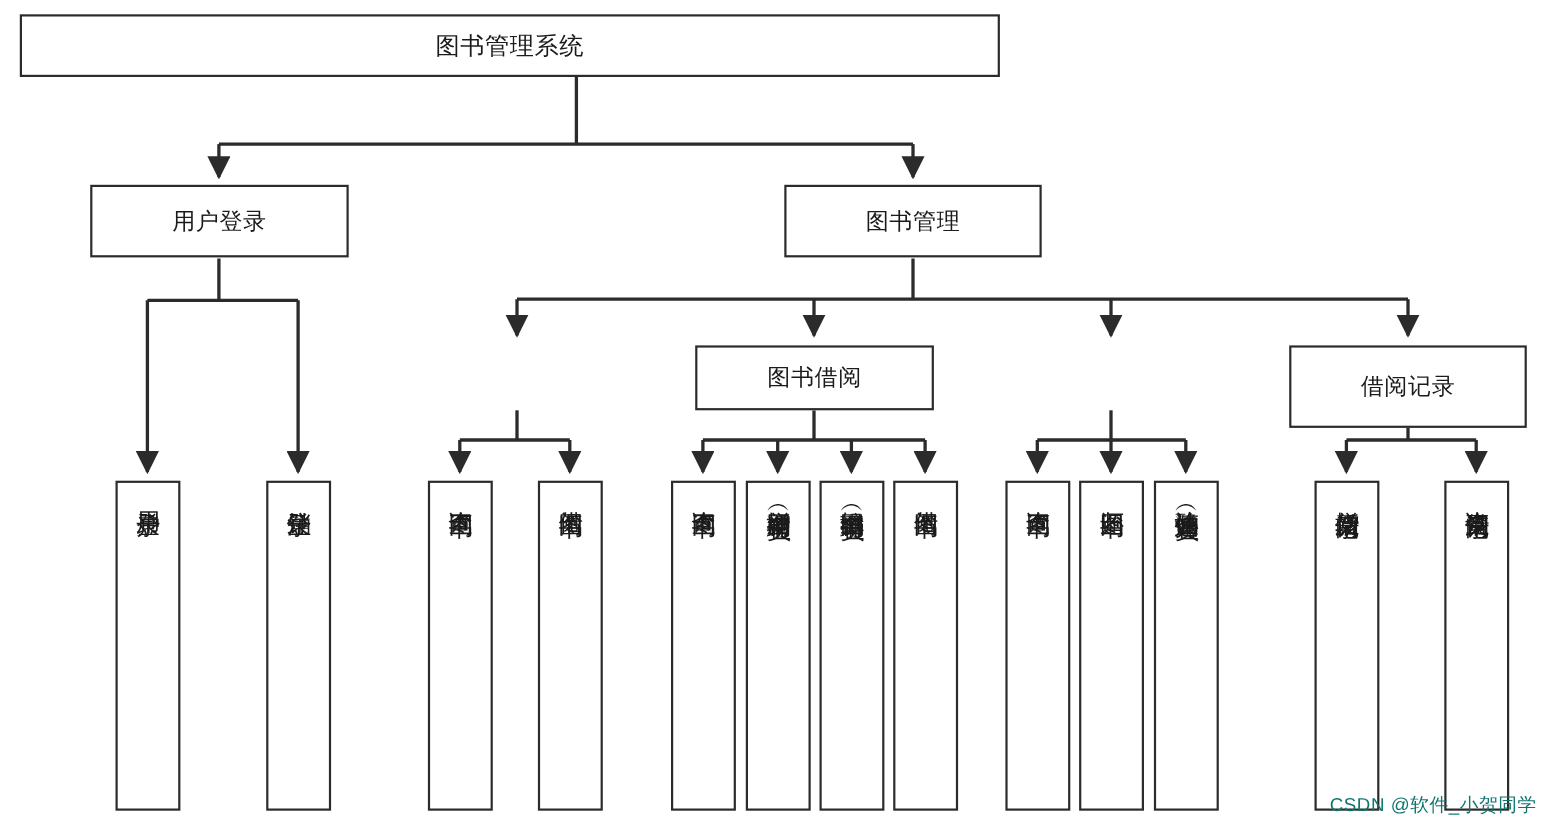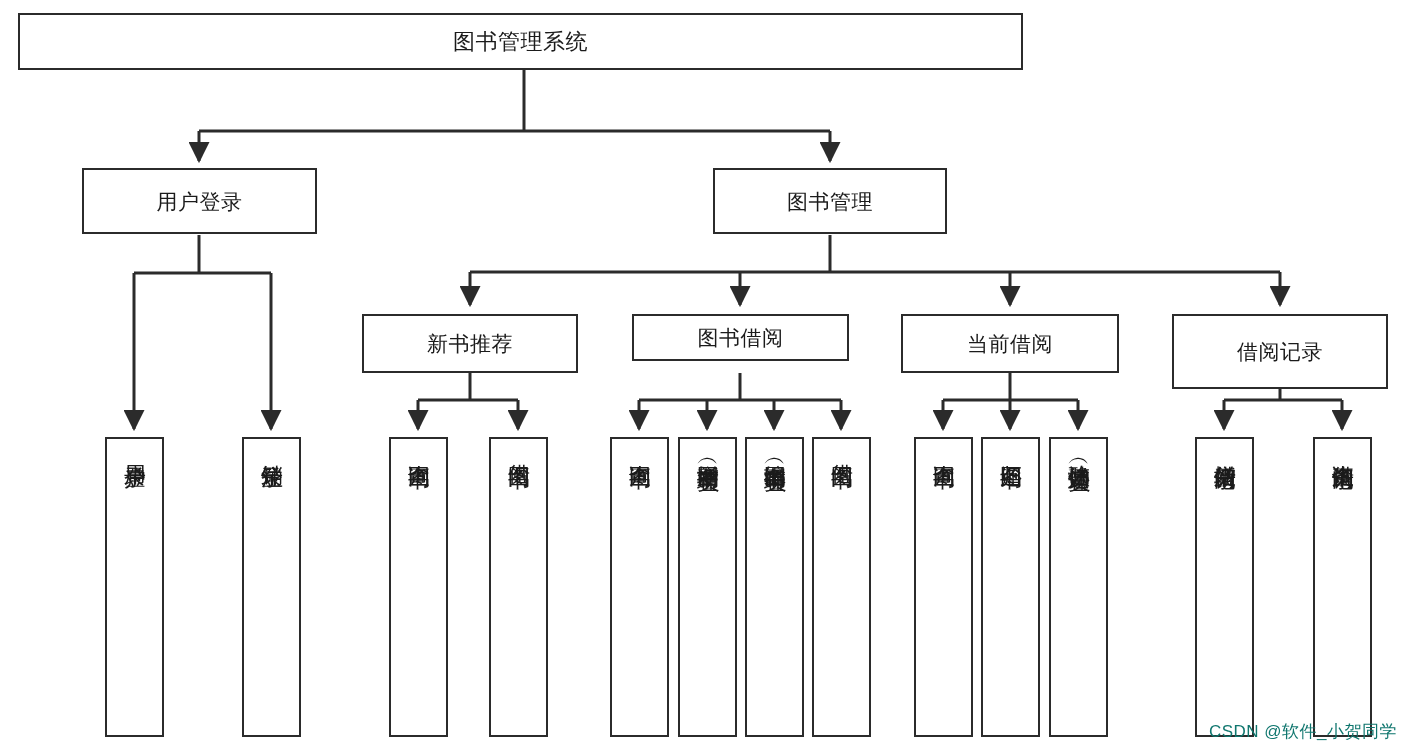--- a/index.html
+++ b/index.html
@@ -118,39 +118,33 @@
       <path d="M 1010 400 L 1010 429" marker-end="url(#arrow)"></path>
       <path d="M 1078 400 L 1078 429" marker-end="url(#arrow)"></path>
 
       <path d="M 1280 373 L 1280 400"></path>
       <path d="M 1224 400 L 1342 400"></path>
       <path d="M 1224 400 L 1224 429" marker-end="url(#arrow)"></path>
       <path d="M 1342 400 L 1342 429" marker-end="url(#arrow)"></path>
     </g>
   </svg>
 
-  <div class="node h root" style="left:18px; top:13px; width:1005px; height:57px;">
+  <div class="node h root" style="left:18px; top:13px; width:891px; height:57px;">
     <span class="node-label">图书管理系统</span>
   </div>
 
   <div class="node h" style="left:82px; top:168px; width:235px; height:66px;">
     <span class="node-label">用户登录</span>
   </div>
   <div class="node h" style="left:713px; top:168px; width:234px; height:66px;">
     <span class="node-label">图书管理</span>
   </div>
 
-  <div class="node h" style="left:362px; top:314px; width:216px; height:59px;">
-    <span class="node-label">新书推荐</span>
-  </div>
-  <div class="node h" style="left:632px; top:314px; width:217px; height:47px;">
+  <div class="node h" style="left:632px; top:314px; width:217px; height:59px;">
     <span class="node-label">图书借阅</span>
-  </div>
-  <div class="node h" style="left:901px; top:314px; width:218px; height:59px;">
-    <span class="node-label">当前借阅</span>
   </div>
   <div class="node h" style="left:1172px; top:314px; width:216px; height:75px;">
     <span class="node-label">借阅记录</span>
   </div>
 
   <div class="node v" style="left:105px; top:437px; width:59px; height:300px;">
     <span class="node-label">用户登录</span>
   </div>
   <div class="node v" style="left:242px; top:437px; width:59px; height:300px;">
     <span class="node-label">注销登录</span>

